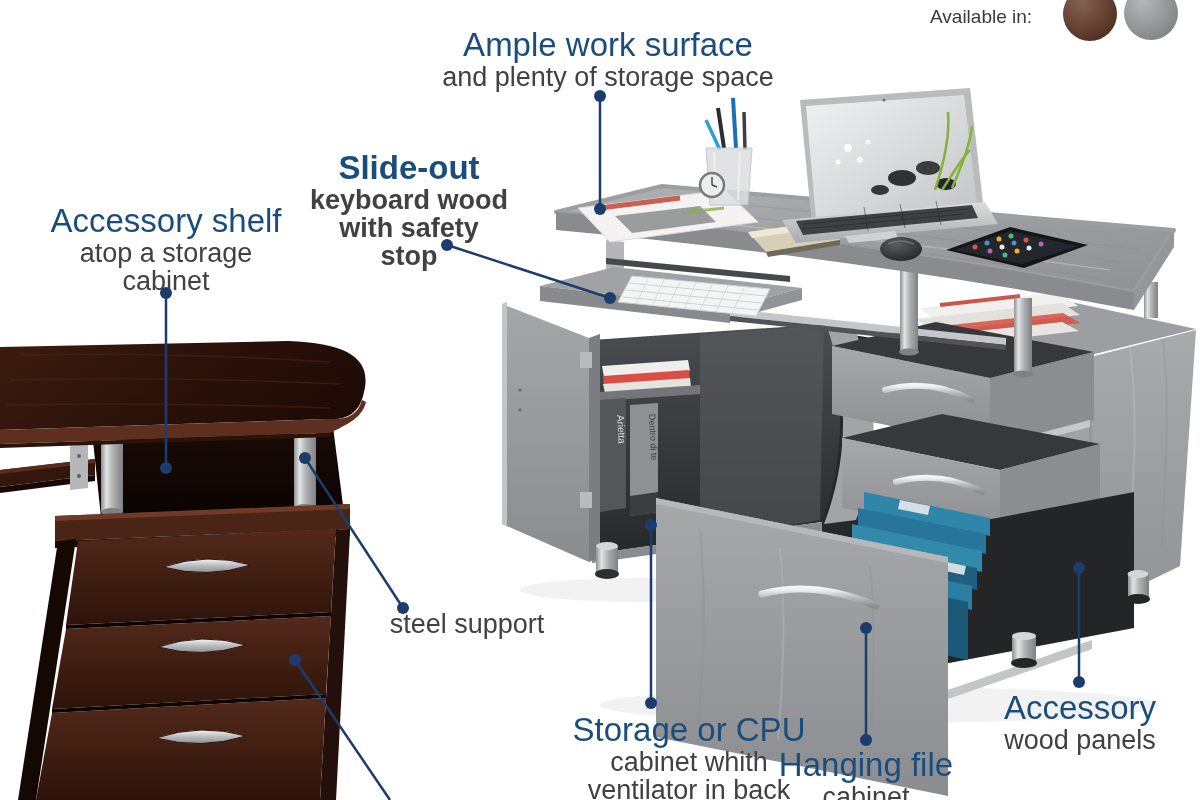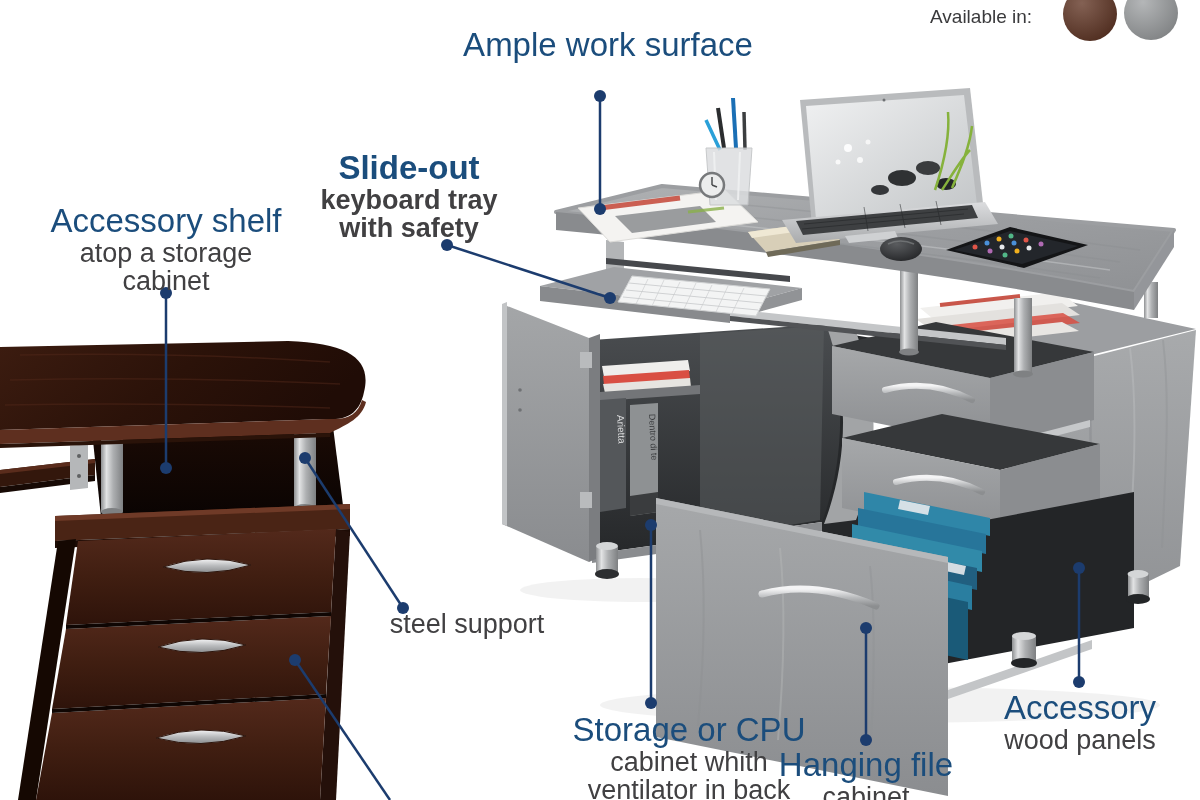--- a/index.html
+++ b/index.html
@@ -365,26 +365,28 @@
       <line x1="1079" y1="568" x2="1079" y2="682"></line>
       <circle cx="1079" cy="568" r="6" stroke="none"></circle>
         <circle cx="1079" cy="682" r="6" stroke="none"></circle>
       <line x1="295" y1="660" x2="390" y2="800"></line>
       <circle cx="295" cy="660" r="6" stroke="none"></circle>
     </g>
   </svg>
 
   <div class="callout" style="left:608px;top:28px;">
     <div class="co-head">Ample work surface</div>
+    <div class="co-sub">and plenty of storage space</div>
   </div>
 
   <div class="callout" style="left:409px;top:151px;font-weight:bold;">
     <div class="co-head">Slide-out</div>
-    <div class="co-sub">keyboard tray</div>
+    <div class="co-sub">keyboard wood</div>
     <div class="co-sub">with safety</div>
+    <div class="co-sub">stop</div>
   </div>
 
   <div class="callout" style="left:166px;top:204px;">
     <div class="co-head">Accessory shelf</div>
     <div class="co-sub">atop a storage</div>
     <div class="co-sub">cabinet</div>
   </div>
 
   <div class="callout" style="left:467px;top:610px;">
     <div class="co-sub">steel support</div>

